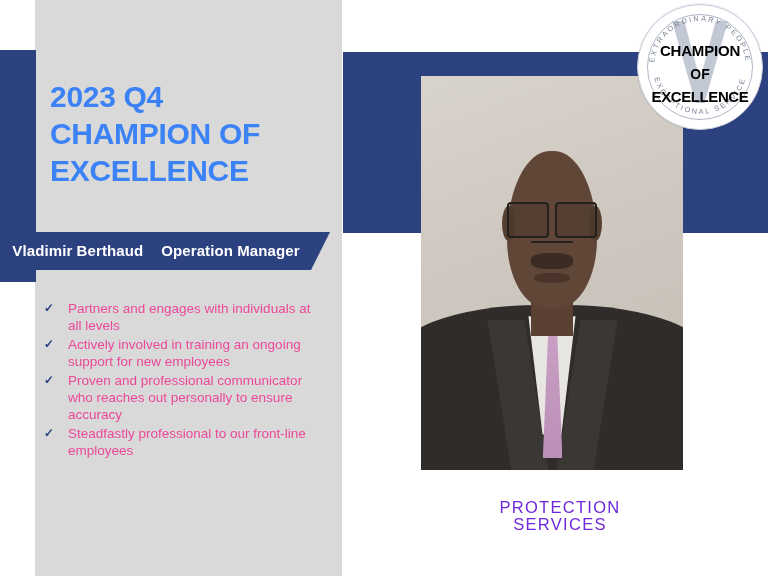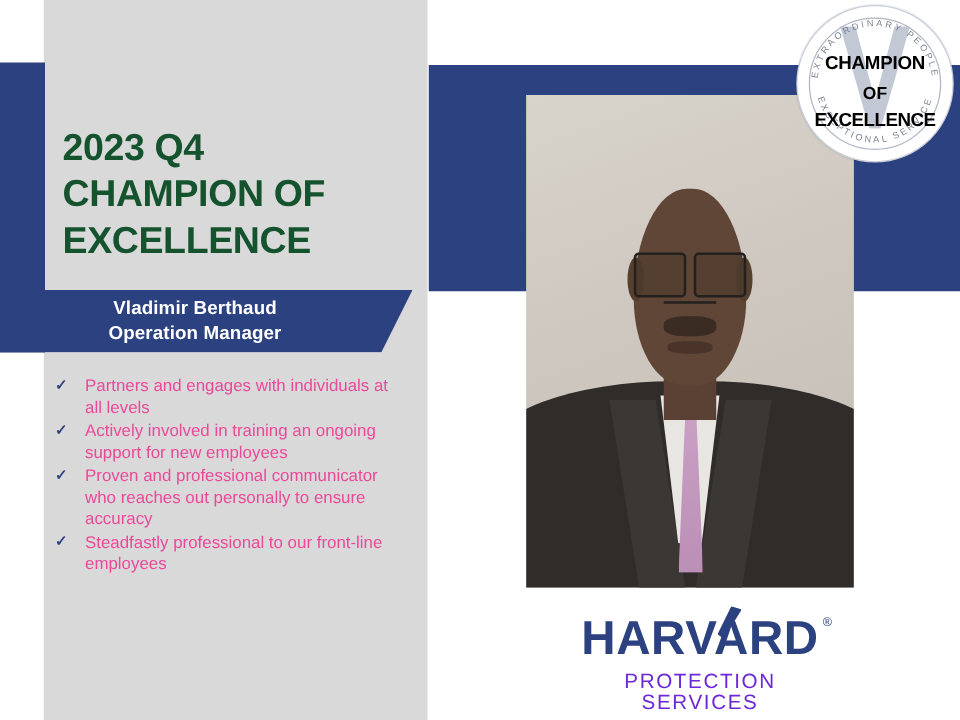--- a/index.html
+++ b/index.html
@@ -34,40 +34,39 @@
     left:343px;top:52px;
     width:425px;height:181px;
     background:#2c4180;
   }
 
   
   .headline{
     position:absolute;
     left:50px;top:78px;
     width:290px;
-    color:#14532d;
+    color:#3b82f6;
     font-weight:bold;
     font-size:30px;
     line-height:1.24;
     letter-spacing:-0.3px;
-    margin-top:22px;
   }
   .headline .l1{display:block;}
   .headline .l2{display:block;}
   .headline .l3{display:block;}
 
   
   .name-banner{
     position:absolute;
     left:0;top:232px;
-    width:330px;height:50px;
+    width:330px;height:38px;
     background:#2c4180;
     clip-path:polygon(0 0, 330px 0, 305px 50px, 0 50px);
     display:flex;
-    flex-direction:column;
+    flex-direction:row;
     align-items:center;
     justify-content:center;
   }
   .name-banner .nm{
     color:#ffffff;
     font-weight:bold;
     font-size:15px;
     line-height:1.32;
     letter-spacing:0.1px;
     text-align:center;
@@ -366,21 +365,16 @@
       </text>
     </svg>
     <div class="seal-main">
       <span class="t1">CHAMPION</span>
       <span class="t2">OF</span>
       <span class="t3">EXCELLENCE</span>
     </div>
   </div>
 
   <div class="logo">
-    <span class="word">
-      <span>HARVARD</span>
-      <span class="swoosh"></span>
-      <span class="reg">®</span>
-    </span>
     <span class="sub">PROTECTION SERVICES</span>
   </div>
 
 </div>
 
 </body></html>

